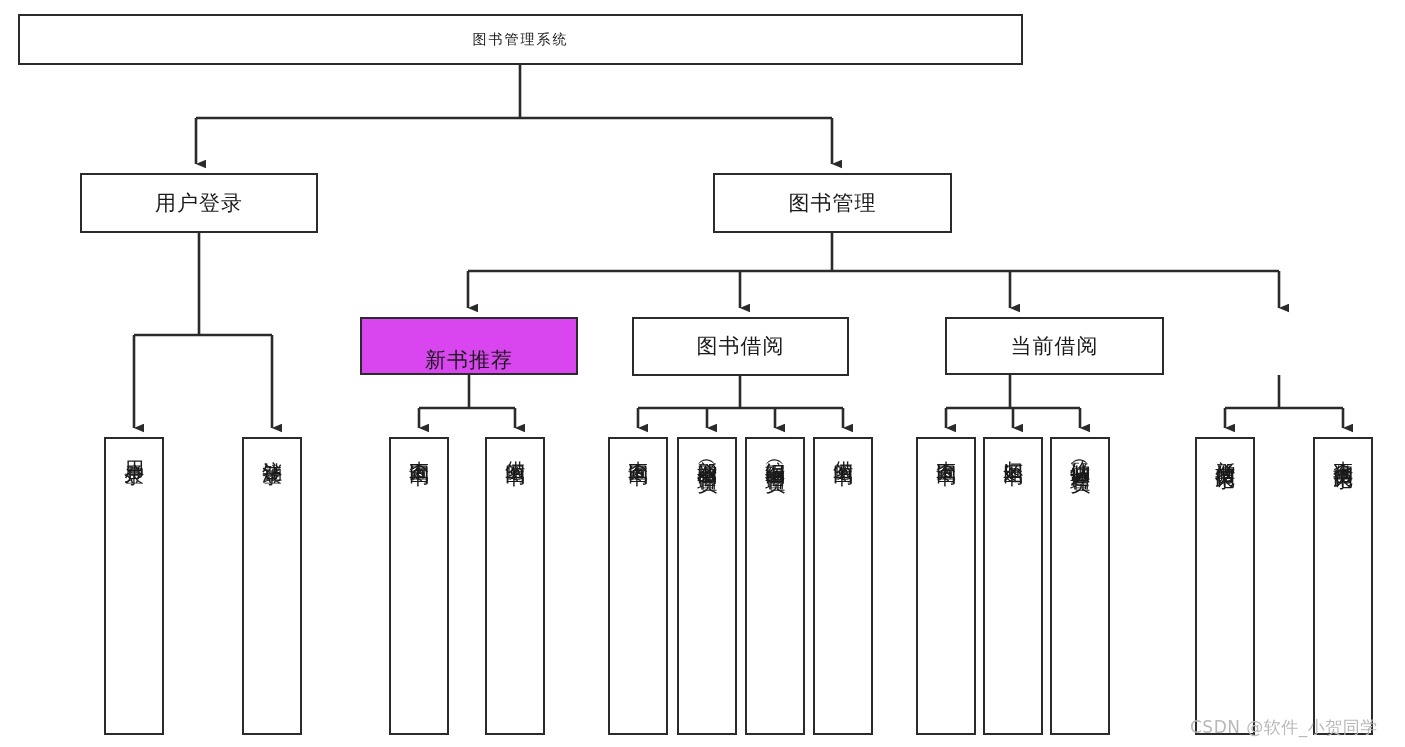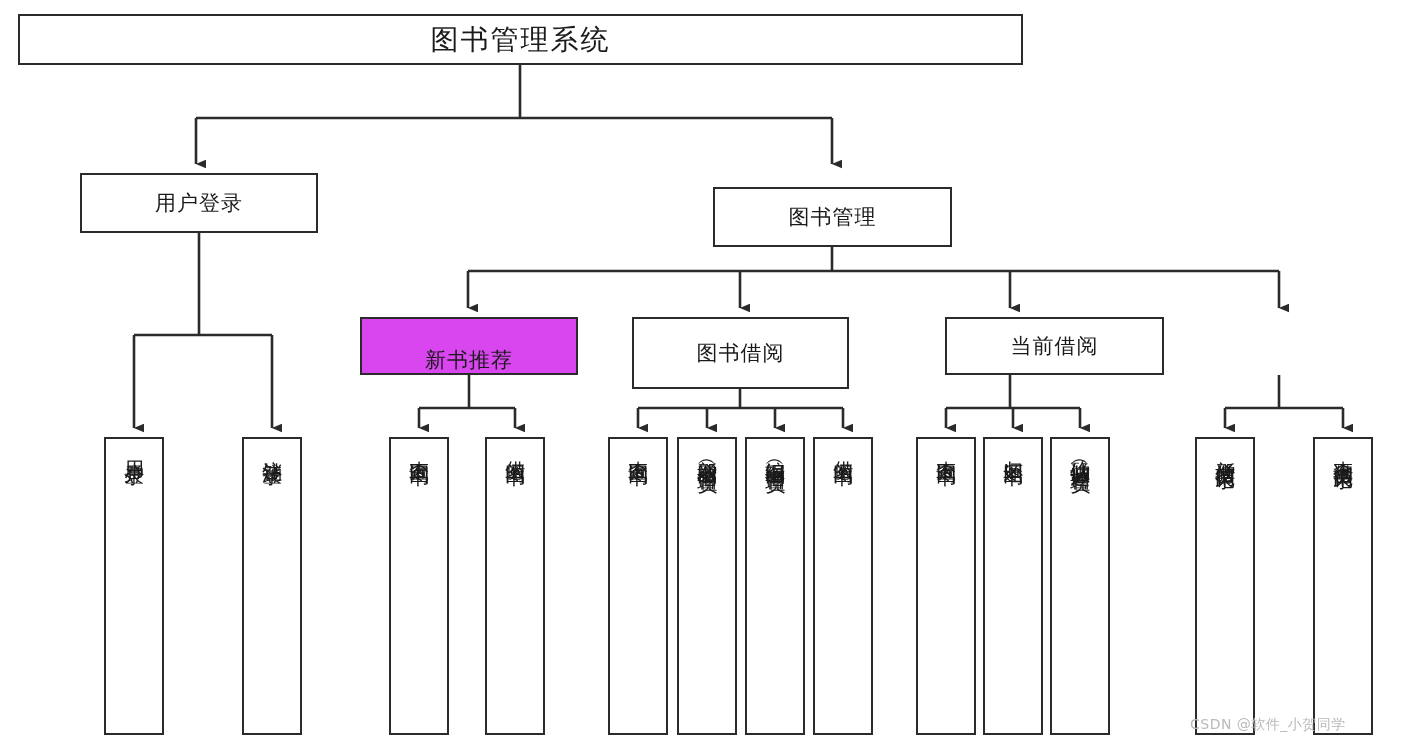--- a/index.html
+++ b/index.html
@@ -50,29 +50,29 @@
   .node-v .node-label {
     writing-mode: vertical-rl;
     text-orientation: upright;
     font-size: 20px;
     line-height: 1.18;
     letter-spacing: 2px;
     white-space: nowrap;
     text-align: left;
   }
   #root-node .node-label {
-    font-size: 28px;
+    font-size: 14px;
     letter-spacing: 2px;
     text-align: center;
   }
   #watermark {
     position: absolute;
     z-index: 5;
     color: #b9b9b9;
-    font-size: 14px;
+    font-size: 17px;
     white-space: nowrap;
     letter-spacing: 0.5px;
     pointer-events: none;
   }
 </style>
 </head>
 <body>
 
 <div id="diagram-root">
 
@@ -126,28 +126,28 @@
     </g>
   </svg>
 
   <div class="node node-h" id="root-node" style="left: 18px; top: 14px; width: 1005px; height: 51px; border-color: rgb(43, 43, 43); background: rgb(255, 255, 255); color: rgb(26, 26, 26);">
     <span class="node-label">图书管理系统</span>
   </div>
 
   <div class="node node-h" style="left: 80px; top: 173px; width: 238px; height: 60px; border-color: rgb(43, 43, 43); background: rgb(255, 255, 255); color: rgb(26, 26, 26);">
     <span class="node-label">用户登录</span>
   </div>
-  <div class="node node-h" style="left: 713px; top: 173px; width: 239px; height: 60px; border-color: rgb(43, 43, 43); background: rgb(255, 255, 255); color: rgb(26, 26, 26); margin-top: 14px;">
+  <div class="node node-h" style="left: 713px; top: 173px; width: 239px; height: 60px; border-color: rgb(43, 43, 43); background: rgb(255, 255, 255); color: rgb(26, 26, 26);">
     <span class="node-label">图书管理</span>
   </div>
 
   <div class="node node-h" style="left: 360px; top: 317px; width: 218px; height: 58px; border-color: rgb(43, 43, 43); background: #d946ef; color: rgb(26, 26, 26); align-items: flex-end;">
     <span class="node-label">新书推荐</span>
   </div>
-  <div class="node node-h" style="left: 632px; top: 317px; width: 217px; height: 72px; border-color: rgb(43, 43, 43); background: rgb(255, 255, 255); color: rgb(26, 26, 26);">
+  <div class="node node-h" style="left: 632px; top: 317px; width: 217px; height: 59px; border-color: rgb(43, 43, 43); background: rgb(255, 255, 255); color: rgb(26, 26, 26);">
     <span class="node-label">图书借阅</span>
   </div>
   <div class="node node-h" style="left: 901px; top: 317px; width: 219px; height: 58px; border-color: rgb(43, 43, 43); background: rgb(255, 255, 255); color: rgb(26, 26, 26); margin-left: 44px;">
     <span class="node-label">当前借阅</span>
   </div>
 
   <div class="node node-v" style="left: 104px; top: 437px; width: 60px; height: 298px; border-color: rgb(43, 43, 43); background: rgb(255, 255, 255); color: rgb(26, 26, 26);">
     <span class="node-label">用户登录</span>
   </div>
   <div class="node node-v" style="left: 242px; top: 437px; width: 60px; height: 298px; border-color: rgb(43, 43, 43); background: rgb(255, 255, 255); color: rgb(26, 26, 26);">

